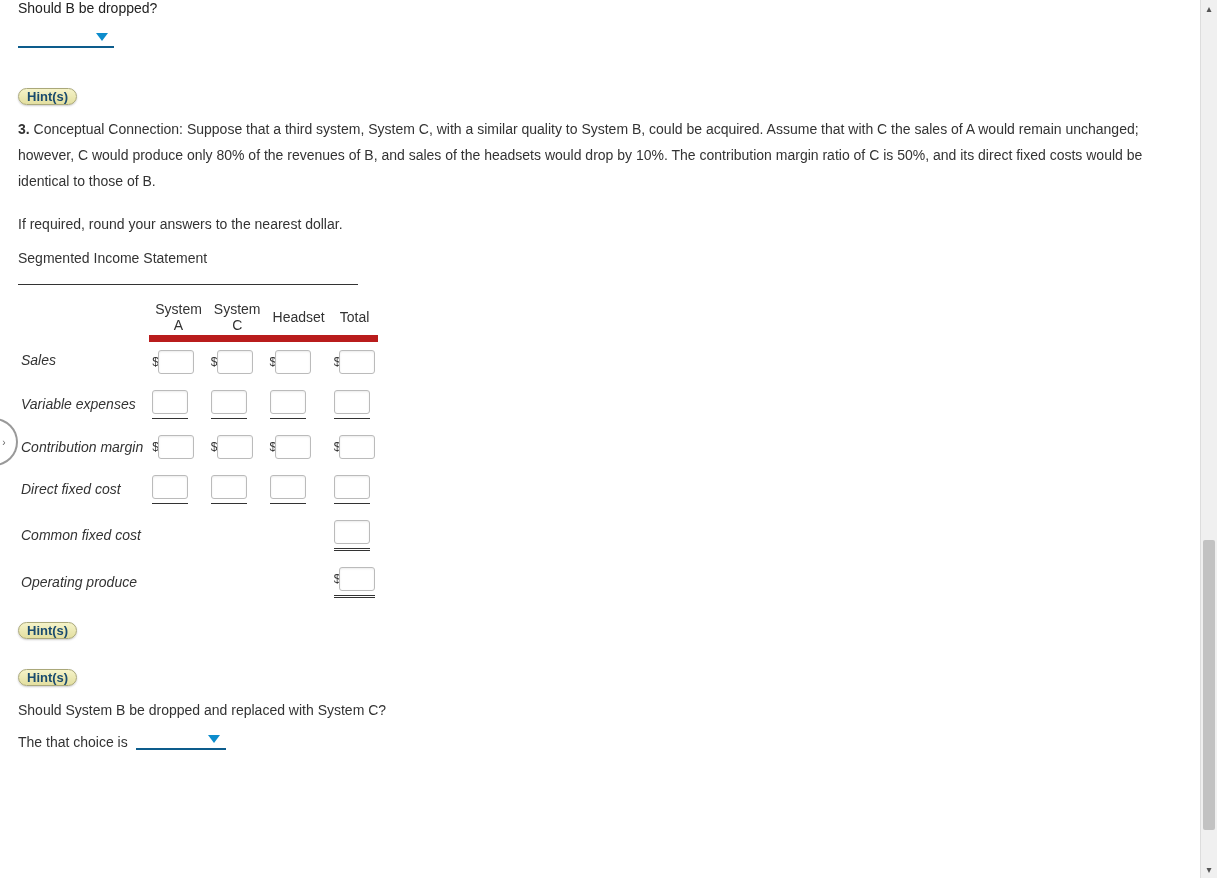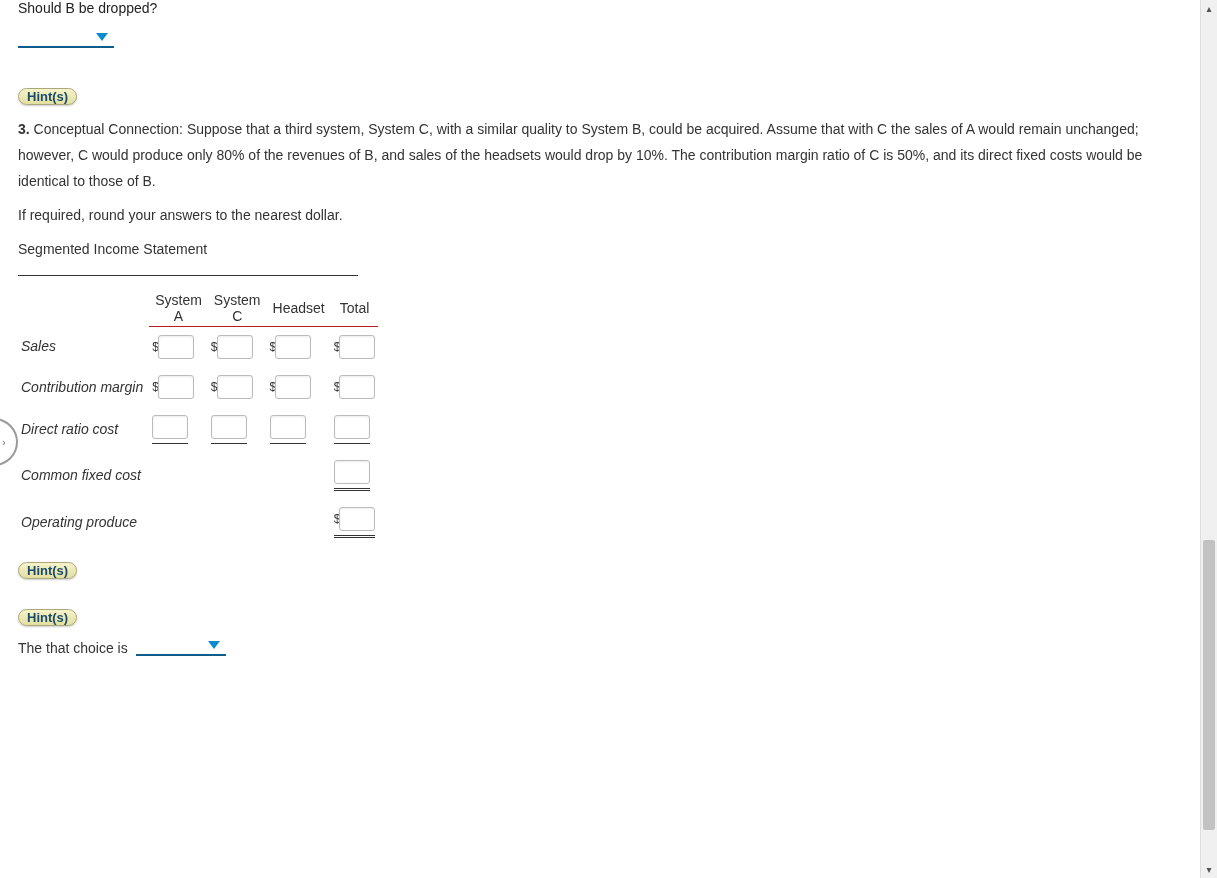--- a/index.html
+++ b/index.html
@@ -74,21 +74,21 @@
     font-weight: bold;
     color: #1a4b6e;
     box-shadow: 0 1px 2px rgba(0,0,0,0.2);
     cursor: pointer;
   }
   .q-body {
     line-height: 1.85;
     margin: 12px 0;
   }
   .q-num { font-weight: bold; }
-  .round-note { margin: 12px 0 18px 0; }
+  .round-note { margin: 21px 0 18px 0; }
   .table-wrap {
     width: 340px;
     margin-bottom: 16px;
   }
   .table-title {
     text-align: center;
     margin-bottom: 4px;
   }
   .table-sub {
     text-align: left;
@@ -98,21 +98,21 @@
     border: 0;
     border-top: 1px solid #333;
     margin: 0 0 12px 0;
   }
   table {
     border-collapse: collapse;
   }
   th {
     font-weight: normal;
     padding: 4px 6px 2px 6px;
-    border-bottom: 1px solid #b91c1c;
+    border-bottom: 7px solid #b91c1c;
     text-align: center;
   }
   th:first-child { border-bottom: none; }
   td {
     padding: 8px 3px;
     vertical-align: middle;
     white-space: nowrap;
   }
   td.label { padding-right: 6px; text-align: left; font-style: italic; }
   .cell-input {
@@ -200,31 +200,38 @@
         </tr>
 
         <tr class="sales-row">
           <td class="label">Sales</td>
           <td><span class="cell-wrap"><span class="dollar">$</span><input class="cell-input" style=""></span></td>
           <td><span class="cell-wrap"><span class="dollar">$</span><input class="cell-input" style=""></span></td>
           <td><span class="cell-wrap"><span class="dollar">$</span><input class="cell-input" style=""></span></td>
           <td><span class="cell-wrap"><span class="dollar">$</span><input class="cell-input" style=""></span></td>
         </tr>
 
+        <tr class="ve-row">
+          <td class="label">Variable expenses</td>
+          <td><span class="cell-wrap"><input class="cell-input" style=""></span></td>
+          <td><span class="cell-wrap"><input class="cell-input" style=""></span></td>
+          <td><span class="cell-wrap"><input class="cell-input" style=""></span></td>
+          <td><span class="cell-wrap"><input class="cell-input" style=""></span></td>
+        </tr>
 
         <tr class="cm-row">
           <td class="label">Contribution margin</td>
           <td><span class="cell-wrap"><span class="dollar">$</span><input class="cell-input" style=""></span></td>
           <td><span class="cell-wrap"><span class="dollar">$</span><input class="cell-input" style=""></span></td>
           <td><span class="cell-wrap"><span class="dollar">$</span><input class="cell-input" style=""></span></td>
           <td><span class="cell-wrap"><span class="dollar">$</span><input class="cell-input" style=""></span></td>
         </tr>
 
         <tr class="dfc-row">
-          <td class="label">Direct ratio cost</td>
+          <td class="label">Direct fixed cost</td>
           <td><span class="cell-wrap"><input class="cell-input" style=""></span></td>
           <td><span class="cell-wrap"><input class="cell-input" style=""></span></td>
           <td><span class="cell-wrap"><input class="cell-input" style=""></span></td>
           <td><span class="cell-wrap"><input class="cell-input" style=""></span></td>
         </tr>
 
 
         <tr class="cfc-row">
           <td class="label">Common fixed cost</td>
           <td></td>
@@ -243,20 +250,21 @@
       </tbody>
         </table>
     </div>
 
     <span class="hint-btn">Hint(s)</span>
 
     <div style="height:30px"></div>
 
     <span class="hint-btn">Hint(s)</span>
 
+    <div class="bottom-q">Should System B be dropped and replaced with System C?</div>
 
     <div class="best-choice-line">
       <span>The that choice is</span>
       <span class="best-dropdown">
         <span class="dropdown-arrow"></span>
       </span>
     </div>
 
   </div>
 

